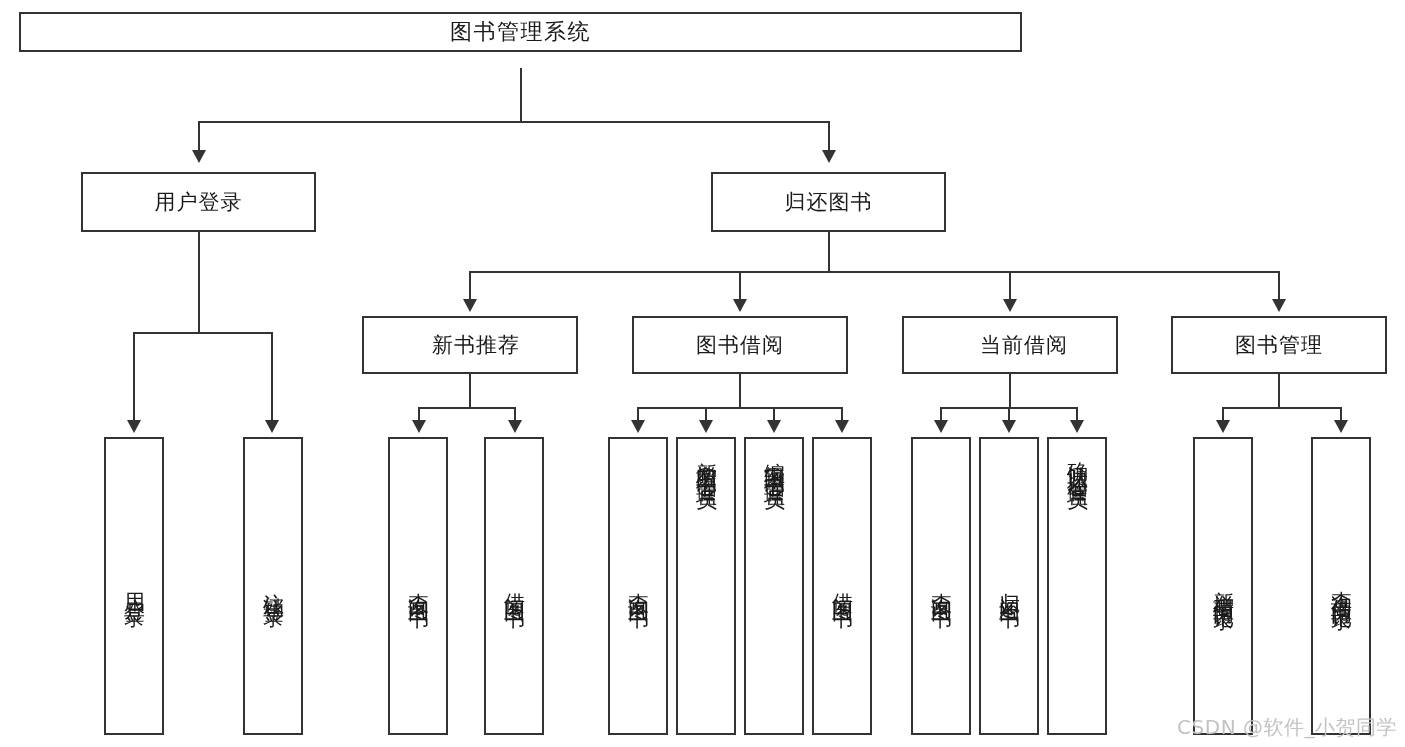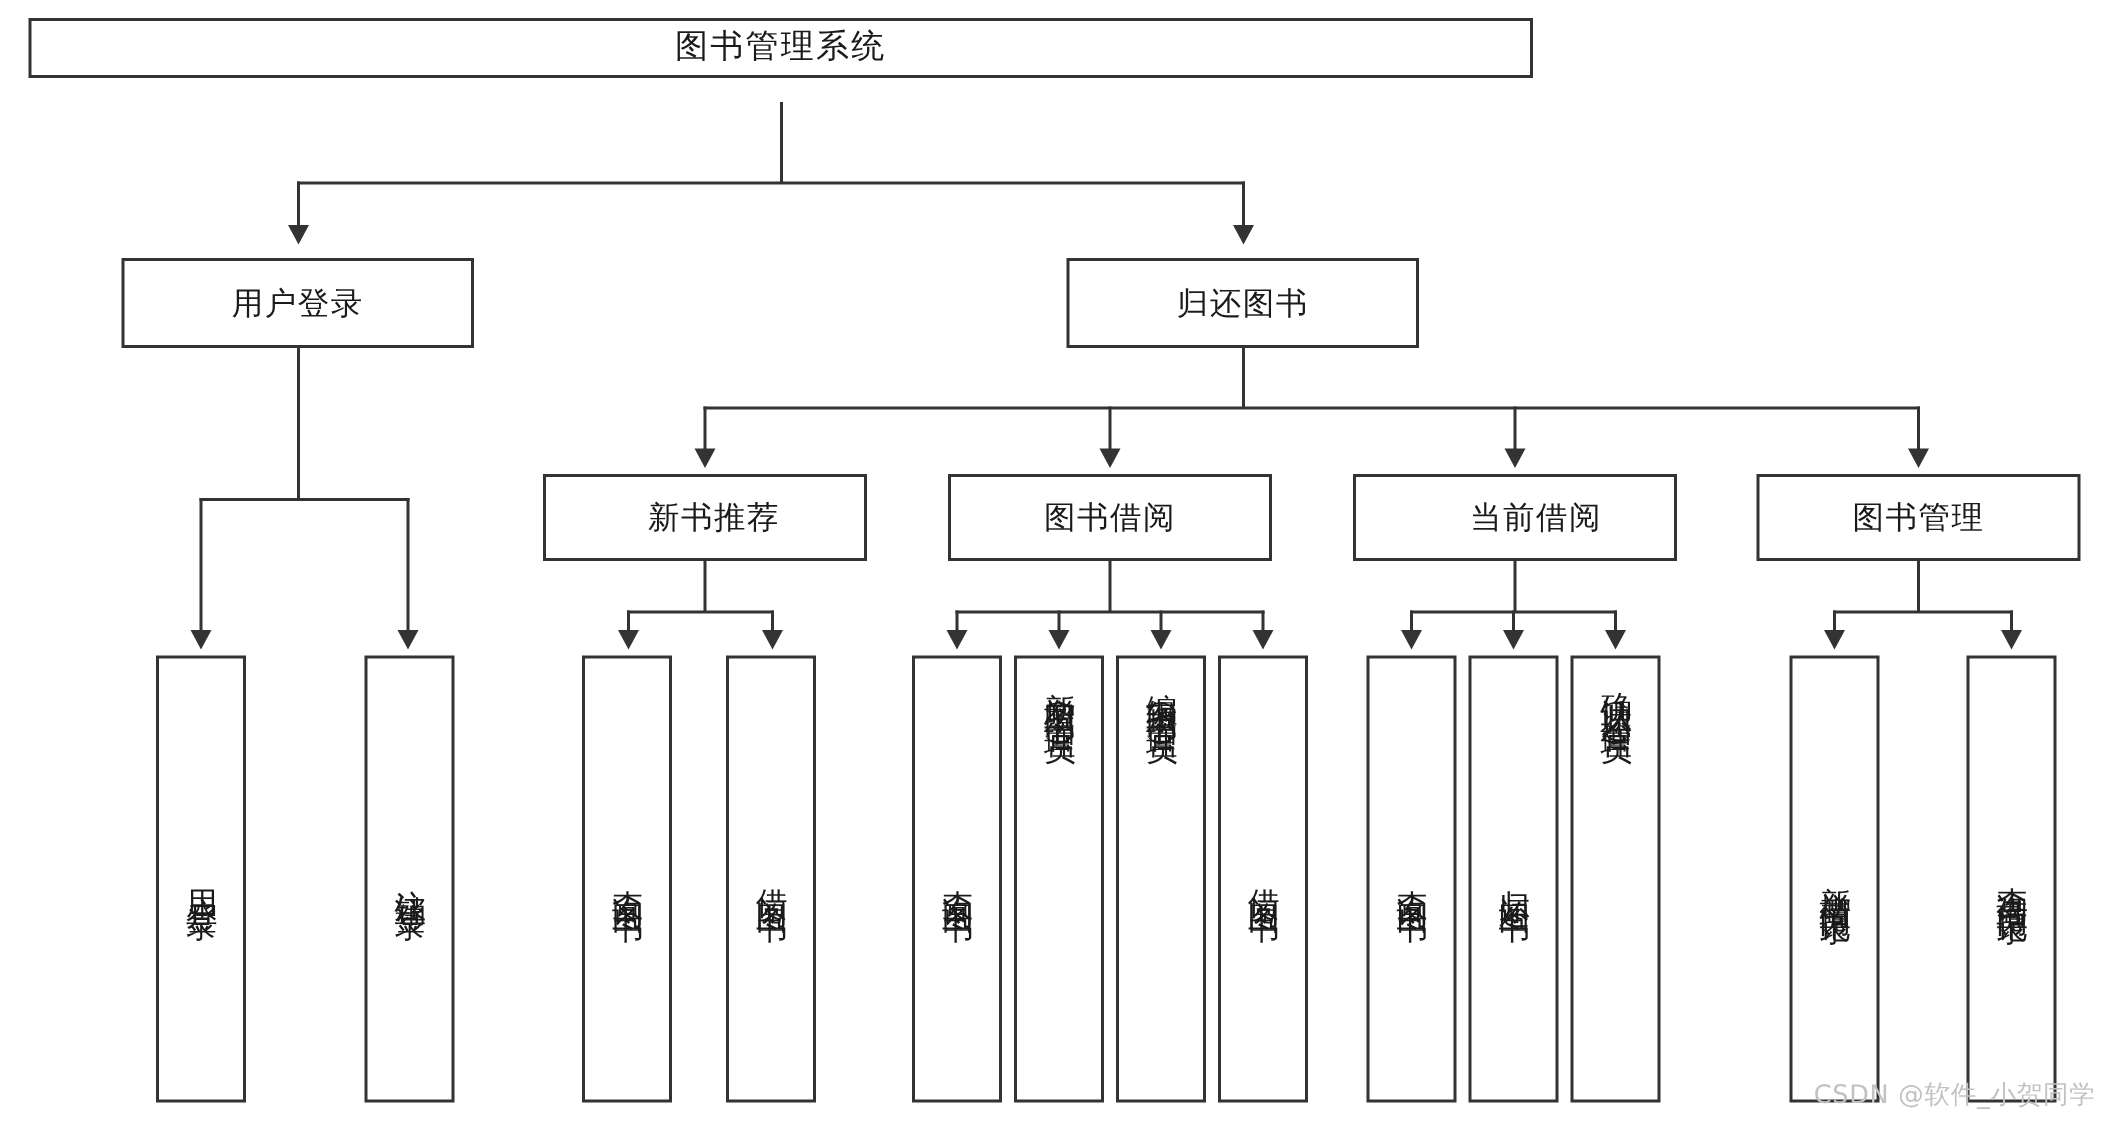--- a/index.html
+++ b/index.html
@@ -64,21 +64,21 @@
     position:absolute;
     width:0;height:0;
     border-left:7px solid transparent;
     border-right:7px solid transparent;
     border-top:13px solid #333333;
     z-index:2;
   }
   .watermark{
     position:absolute;
     right:8px;bottom:6px;
-    font-size:17px;
+    font-size:20px;
     color:#c2c2c2;
     letter-spacing:0.5px;
     z-index:5;
     white-space:nowrap;
     font-family:"DejaVu Sans","Liberation Sans",sans-serif;
   }
 </style>
 </head>
 <body>
 

